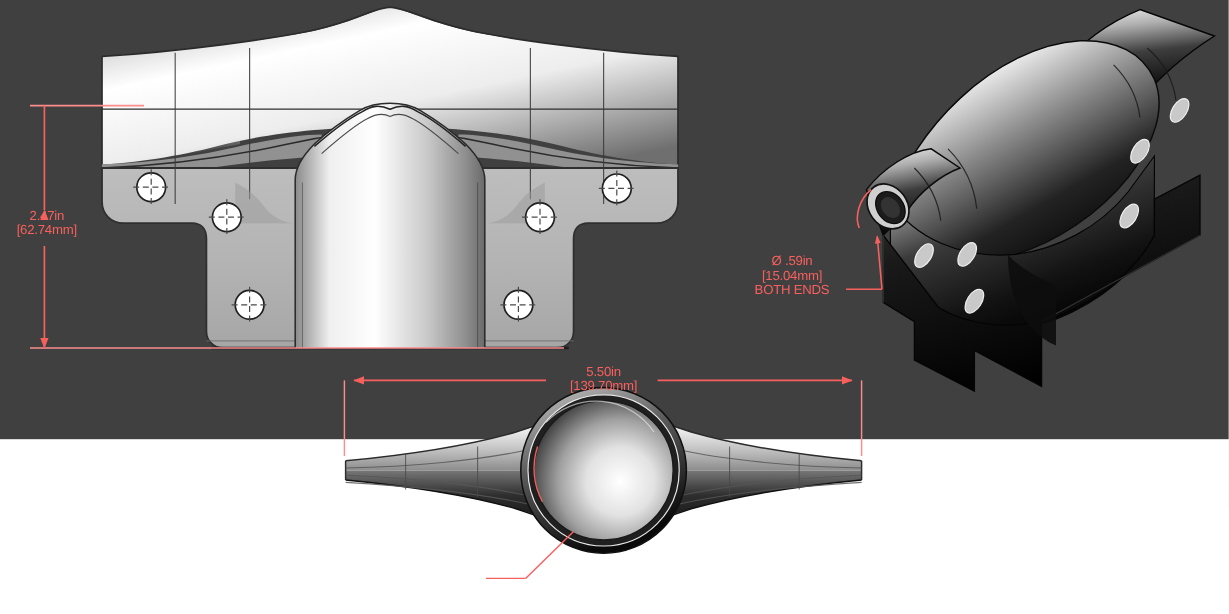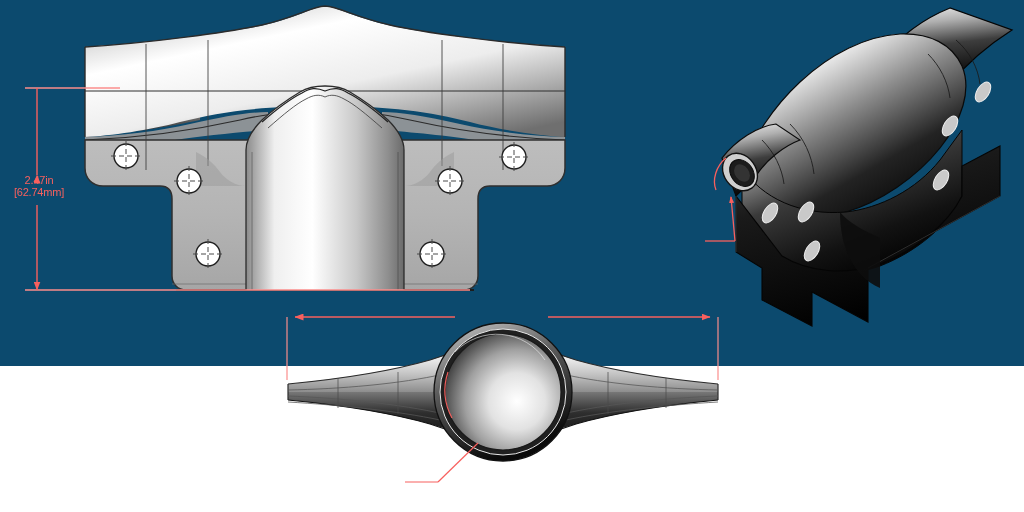--- a/index.html
+++ b/index.html
@@ -1,19 +1,19 @@
 <!DOCTYPE html>
 <html><head>
 <meta charset="utf-8">
 <title>Technical Drawing</title>
 <style>
   html,body{margin:0;padding:0;background:#ffffff;}
   body{width:1024px;height:512px;overflow:hidden;
        font-family:"Liberation Sans","DejaVu Sans",sans-serif;}
-  #sheet{position:relative;width:1024px;height:366px;background:#0c4a6e;}
+  #sheet{position:relative;width:1024px;height:366px;background:#404040;}
   .dimtext{position:absolute;color:#f8605e;font-size:11px;line-height:12px;
            white-space:nowrap;letter-spacing:-0.2px;}
   .dimtext.small{font-size:10px;line-height:11px;}
   .dimtext.c{text-align:center;}
   svg.layer{position:absolute;left:0;top:0;width:1024px;height:512px;
             overflow:visible;pointer-events:none;}
 </style>
 </head>
 <body>
 
@@ -316,16 +316,25 @@
       <line x1="438" y1="482" x2="478" y2="443" stroke-width="1.2"></line>
       <path d="M452,418 A58,58 0 0,1 448,372" stroke-width="1.2" opacity="0.95"></path>
     </g>
   </svg>
 
   <div class="dimtext c" style="left:6px;top:174px;width:66px;">
     <div>2.47in</div>
     <div>[62.74mm]</div>
   </div>
 
-
+  <div class="dimtext c" style="left:457px;top:304px;width:92px;">
+    <div>5.50in</div>
+    <div>[139.70mm]</div>
+  </div>
+
+  <div class="dimtext" style="left:612px;top:212px;width:96px;text-align:center;">
+    <div>Ø .59in</div>
+    <div>[15.04mm]</div>
+    <div>BOTH ENDS</div>
+  </div>
 
 
 </div>
 
 </body></html>

